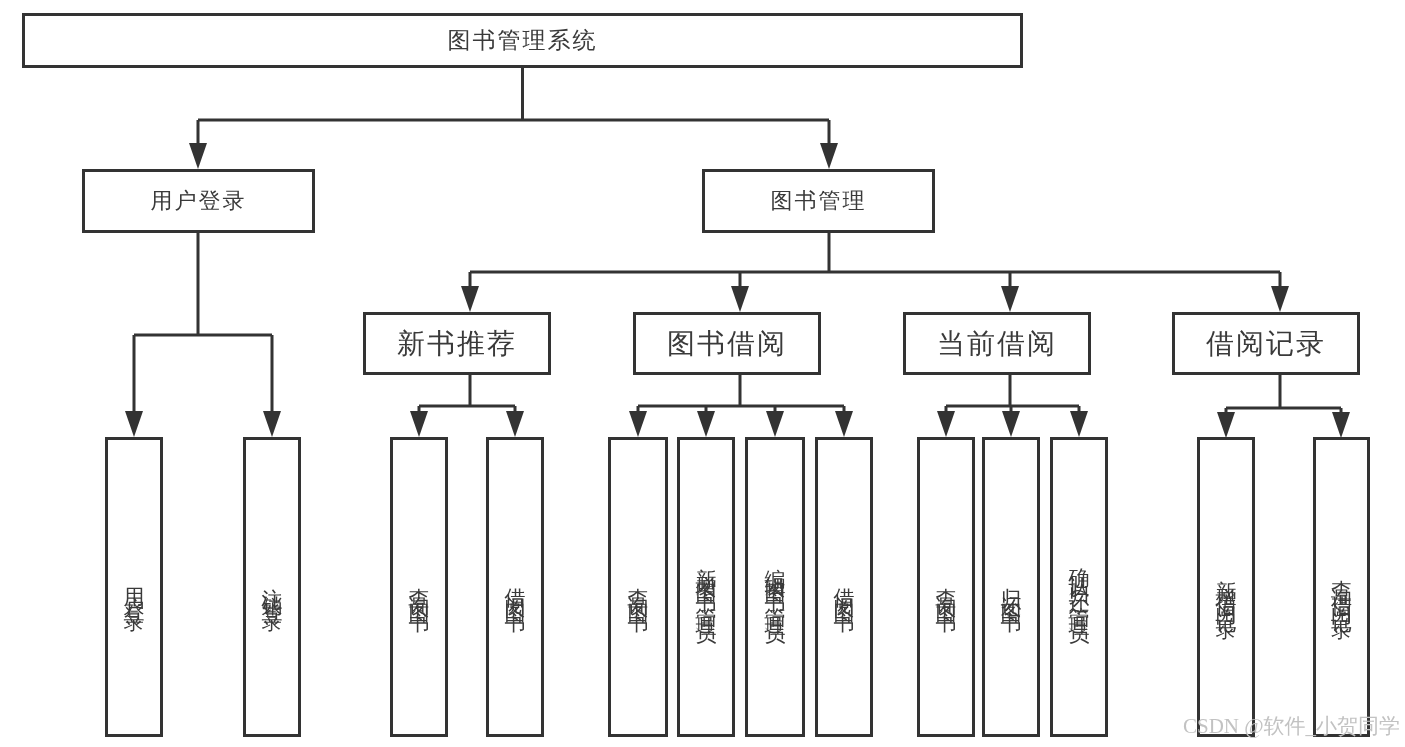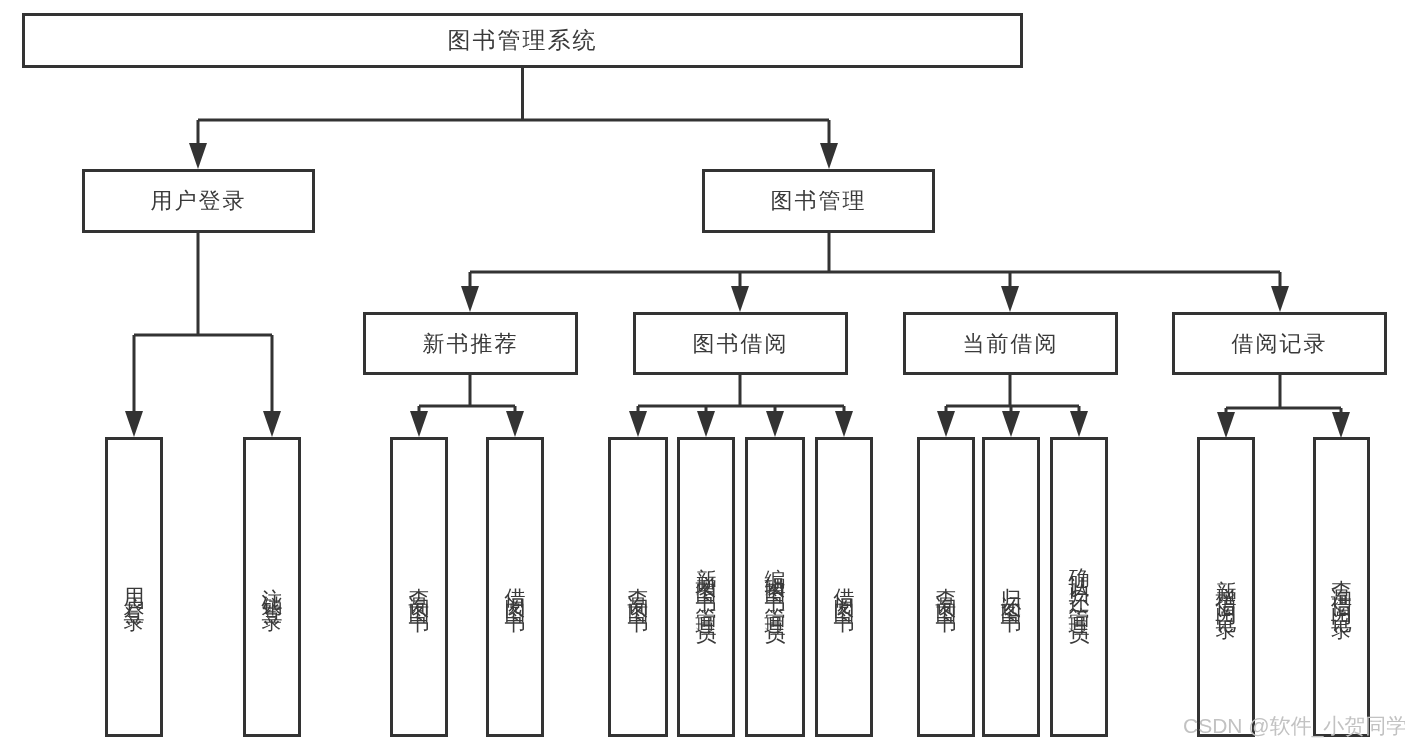--- a/index.html
+++ b/index.html
@@ -7,20 +7,21 @@
     padding: 0;
     background: #ffffff;
     font-family: "Liberation Sans", "DejaVu Sans", sans-serif;
   }
   #canvas {
     position: relative;
     width: 1405px;
     height: 747px;
     background: #ffffff;
     overflow: hidden;
+    font-family: Liberation Serif, serif;
   }
   #connectors {
     position: absolute;
     left: 0;
     top: 0;
     z-index: 1;
   }
   .hbox {
     position: absolute;
     box-sizing: border-box;
@@ -34,22 +35,22 @@
   }
   .root-box {
     left: 22px; top: 13px; width: 1001px; height: 55px;
     font-size: 23px; letter-spacing: 2px;
   }
   .l2-box {
     top: 169px; width: 233px; height: 64px;
     font-size: 22px; letter-spacing: 2px;
   }
   .l3-box {
-    top: 312px; width: 215px; height: 63px;
-    font-size: 22px; letter-spacing: 2px;
+    top: 312px; width: 188px; height: 63px;
+    font-size: 28px; letter-spacing: 2px;
   }
   .leaf {
     position: absolute;
     box-sizing: border-box;
     top: 437px;
     width: 58px;
     height: 300px;
     border: 3px solid #333333;
     background: #ffffff;
     display: flex;

